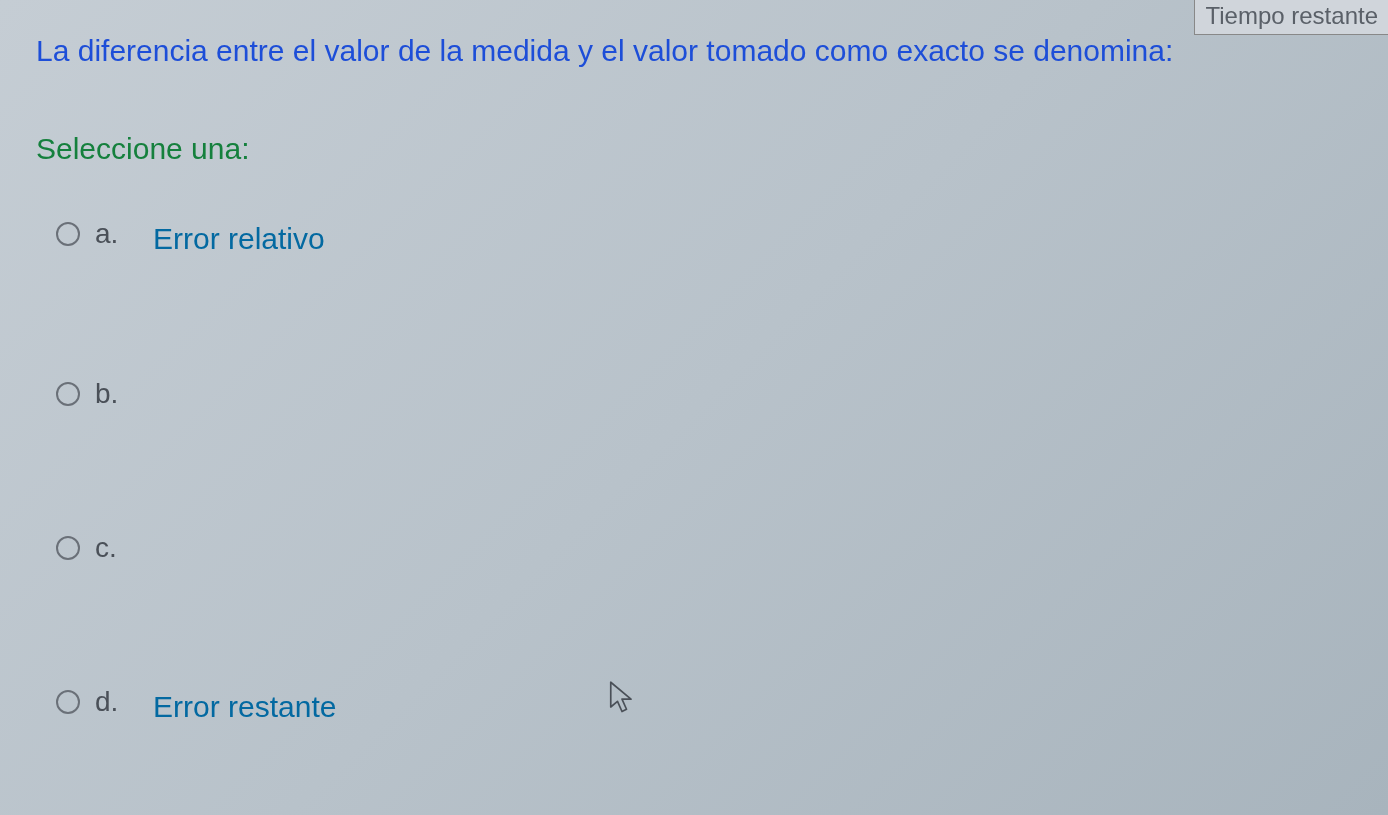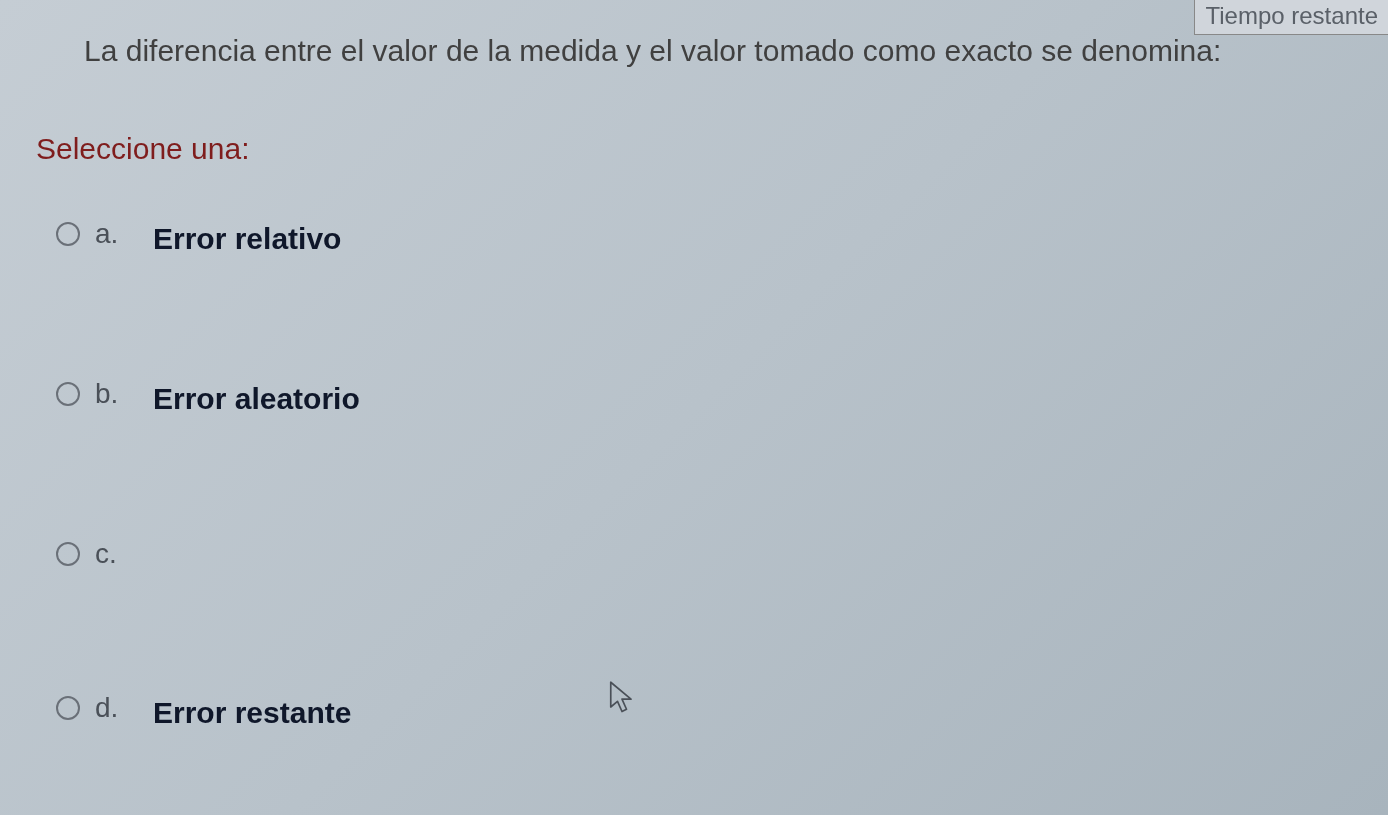--- a/index.html
+++ b/index.html
@@ -30,30 +30,29 @@
       color: #5a6068;
       font-weight: 500;
     }
     
     .question-container {
       padding: 30px 36px;
     }
     
     .question-text {
       font-size: 30px;
-      color: #404040;
+      color: #1d4ed8;
       line-height: 1.4;
       margin-bottom: 60px;
       font-weight: 400;
-      margin-left: 48px;
     }
     
     .instruction-text {
       font-size: 30px;
-      color: #7f1d1d;
+      color: #15803d;
       margin-bottom: 50px;
       font-weight: 400;
     }
     
     .options-list {
       padding-left: 20px;
     }
     
     .option-row {
       display: flex;
@@ -85,24 +84,24 @@
     
     .option-letter {
       font-size: 28px;
       color: #4a5058;
       min-width: 30px;
       font-weight: 400;
     }
     
     .option-text {
       font-size: 30px;
-      color: #0f172a;
+      color: #0369a1;
       padding-top: 6px;
       padding-left: 8px;
-      font-weight: 700;
+      font-weight: 400;
     }
     
     .cursor-icon {
       position: absolute;
       top: 680px;
       left: 608px;
       width: 28px;
       height: 36px;
     }
     
@@ -131,21 +130,20 @@
         <span class="option-letter">a.</span>
       </div>
       <span class="option-text">Error relativo</span>
     </div>
 
     <div class="option-row">
       <div class="radio-wrapper">
         <div class="radio-circle"></div>
         <span class="option-letter">b.</span>
       </div>
-      <span class="option-text">Error aleatorio</span>
     </div>
 
     <div class="option-row">
       <div class="radio-wrapper">
         <div class="radio-circle"></div>
         <span class="option-letter">c.</span>
       </div>
     </div>
 
     <div class="option-row">

